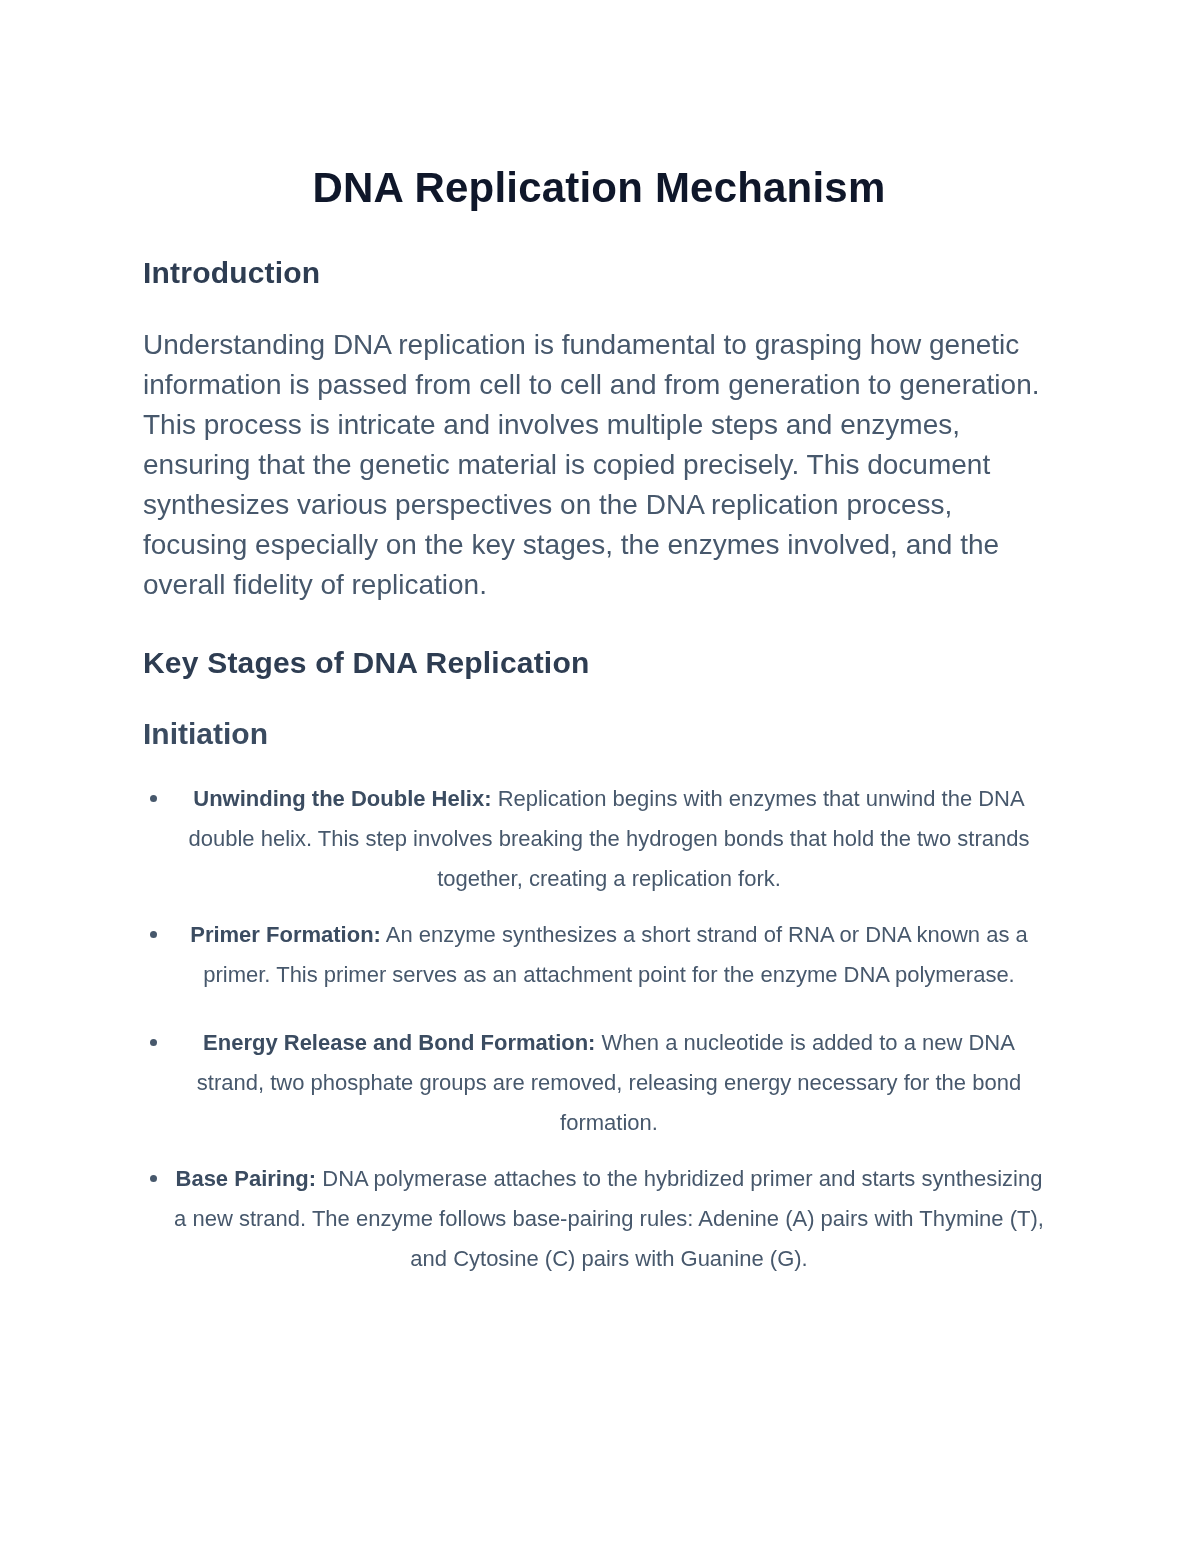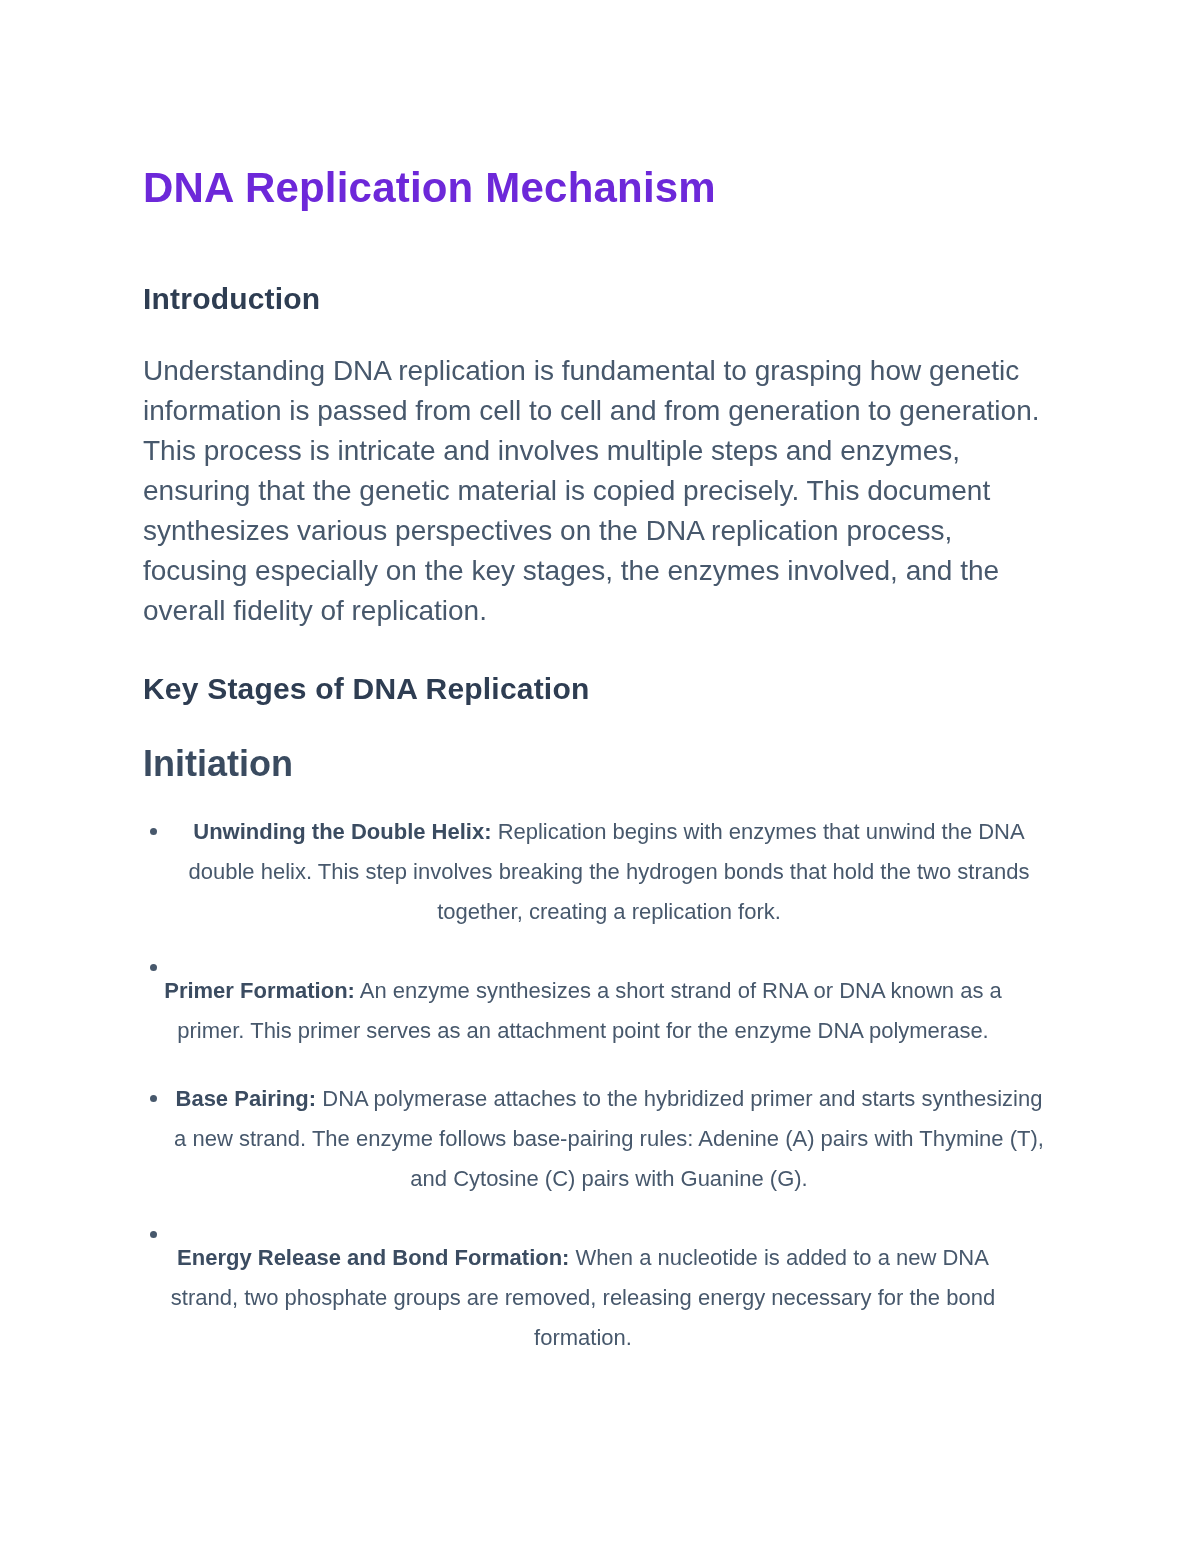--- a/index.html
+++ b/index.html
@@ -14,26 +14,27 @@
     background: #ffffff;
     box-sizing: border-box;
     padding: 163px 145px 0 143px;
     font-family: "Liberation Sans", sans-serif;
     overflow: hidden;
   }
   .content {
     width: 912px;
   }
   h1.doc-title {
-    margin: 0 0 68px 0;
+    margin: 0 0 42px 0;
     font-size: 42px;
     line-height: 1.2;
     font-weight: 700;
-    color: #6d28d9;
+    color: #0f172a;
     letter-spacing: 0.2px;
+    text-align: center;
   }
   h2.section-heading {
     margin: 0 0 34px 0;
     font-size: 30px;
     line-height: 1.2;
     font-weight: 700;
     color: #2e3d52;
     letter-spacing: 0.2px;
   }
   h2.section-heading.later {
@@ -42,39 +43,38 @@
   p.body-text {
     margin: 0 0 26px 0;
     font-size: 28px;
     line-height: 40px;
     font-weight: 400;
     color: #47586c;
     width: 900px;
   }
   h3.sub-heading {
     margin: 0 0 26px 0;
-    font-size: 36px;
+    font-size: 30px;
     line-height: 1.25;
     font-weight: 600;
     color: #3a4b60;
   }
   ul.bullet-list {
     list-style: none;
     margin: 0 0 28px 0;
     padding: 0;
     text-align: center;
   }
   ul.bullet-list li {
     display: flex;
     align-items: flex-start;
     margin: 0 0 16px 0;
   }
   ul.bullet-list li:last-child {
     margin-bottom: 0;
-    flex-direction: column;
   }
   .bullet-dot {
     flex: 0 0 auto;
     width: 7px;
     height: 7px;
     border-radius: 50%;
     background: #47586c;
     margin: 16px 12px 0 7px;
   }
   .li-text {
@@ -121,25 +121,25 @@
           <strong>Primer Formation:</strong><span> An enzyme synthesizes a short strand of RNA or DNA known as a primer. This primer serves as an attachment point for the enzyme DNA polymerase.</span>
         </div>
       </li>
     </ul>
 
 
     <ul class="bullet-list">
       <li>
         <span class="bullet-dot"></span>
         <div class="li-text">
-          <strong>Base Pairing:</strong><span> DNA polymerase attaches to the hybridized primer and starts synthesizing a new strand. The enzyme follows base-pairing rules: Adenine (A) pairs with Thymine (T), and Cytosine (C) pairs with Guanine (G).</span>
+          <strong>Energy Release and Bond Formation:</strong><span> When a nucleotide is added to a new DNA strand, two phosphate groups are removed, releasing energy necessary for the bond formation.</span>
         </div>
       </li>
       <li>
         <span class="bullet-dot"></span>
         <div class="li-text">
-          <strong>Energy Release and Bond Formation:</strong><span> When a nucleotide is added to a new DNA strand, two phosphate groups are removed, releasing energy necessary for the bond formation.</span>
+          <strong>Base Pairing:</strong><span> DNA polymerase attaches to the hybridized primer and starts synthesizing a new strand. The enzyme follows base-pairing rules: Adenine (A) pairs with Thymine (T), and Cytosine (C) pairs with Guanine (G).</span>
         </div>
       </li>
     </ul>
 
   </div>
 </div>
 
 </body></html>

